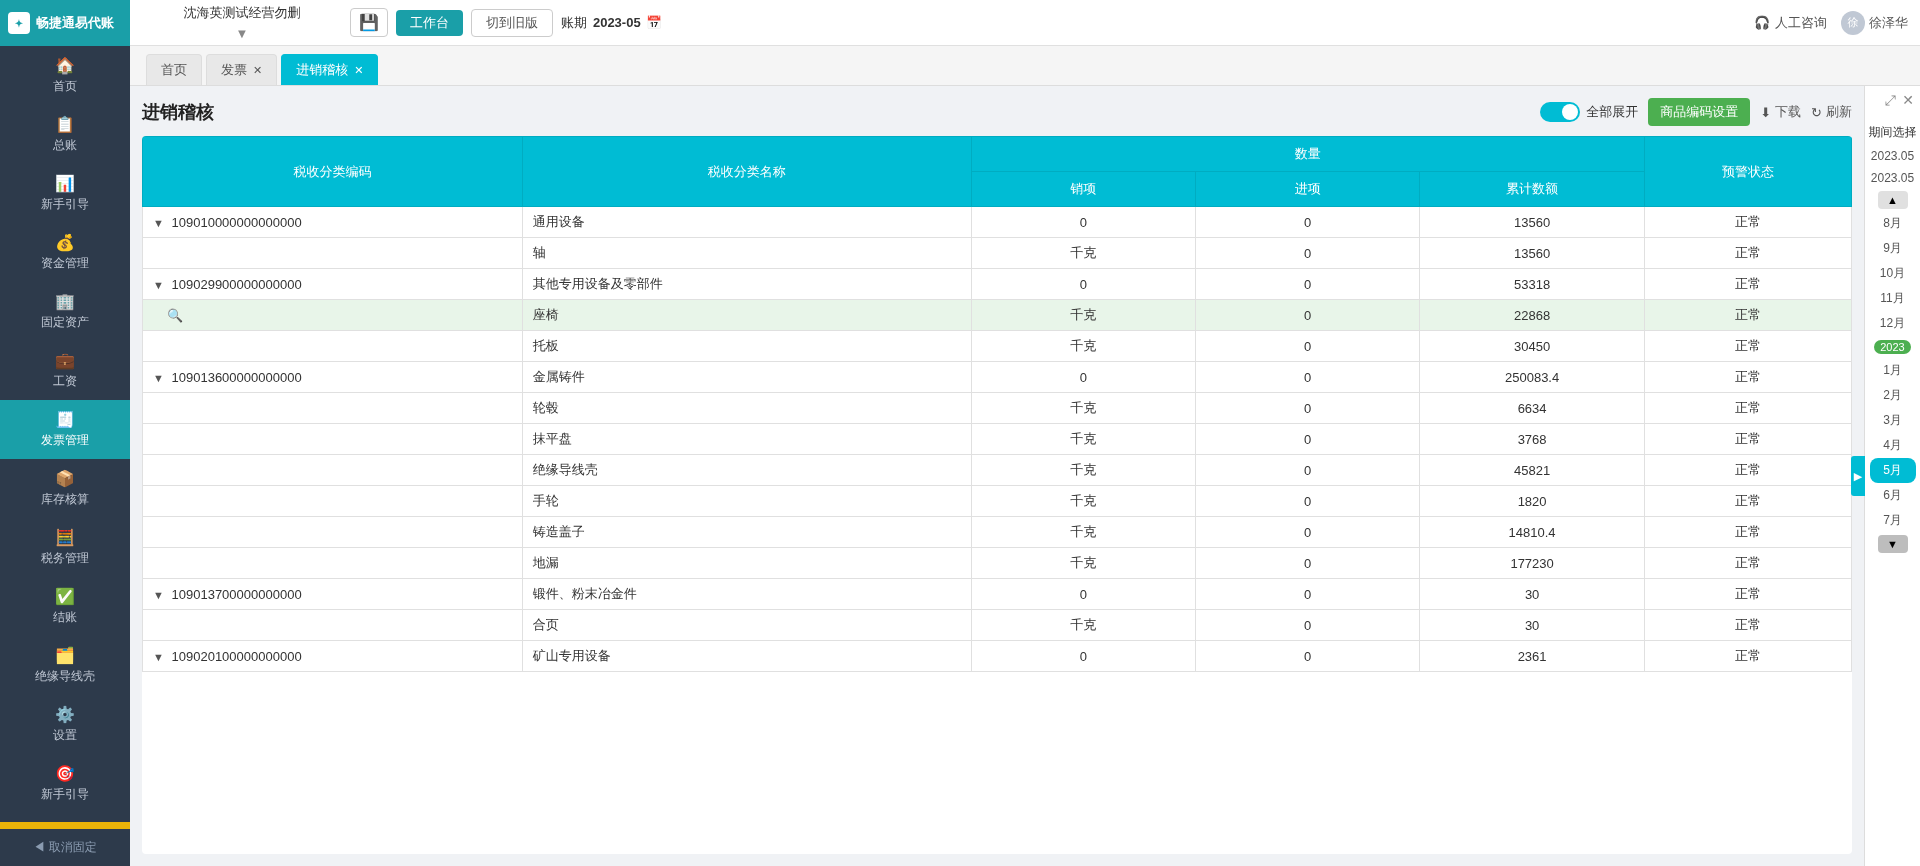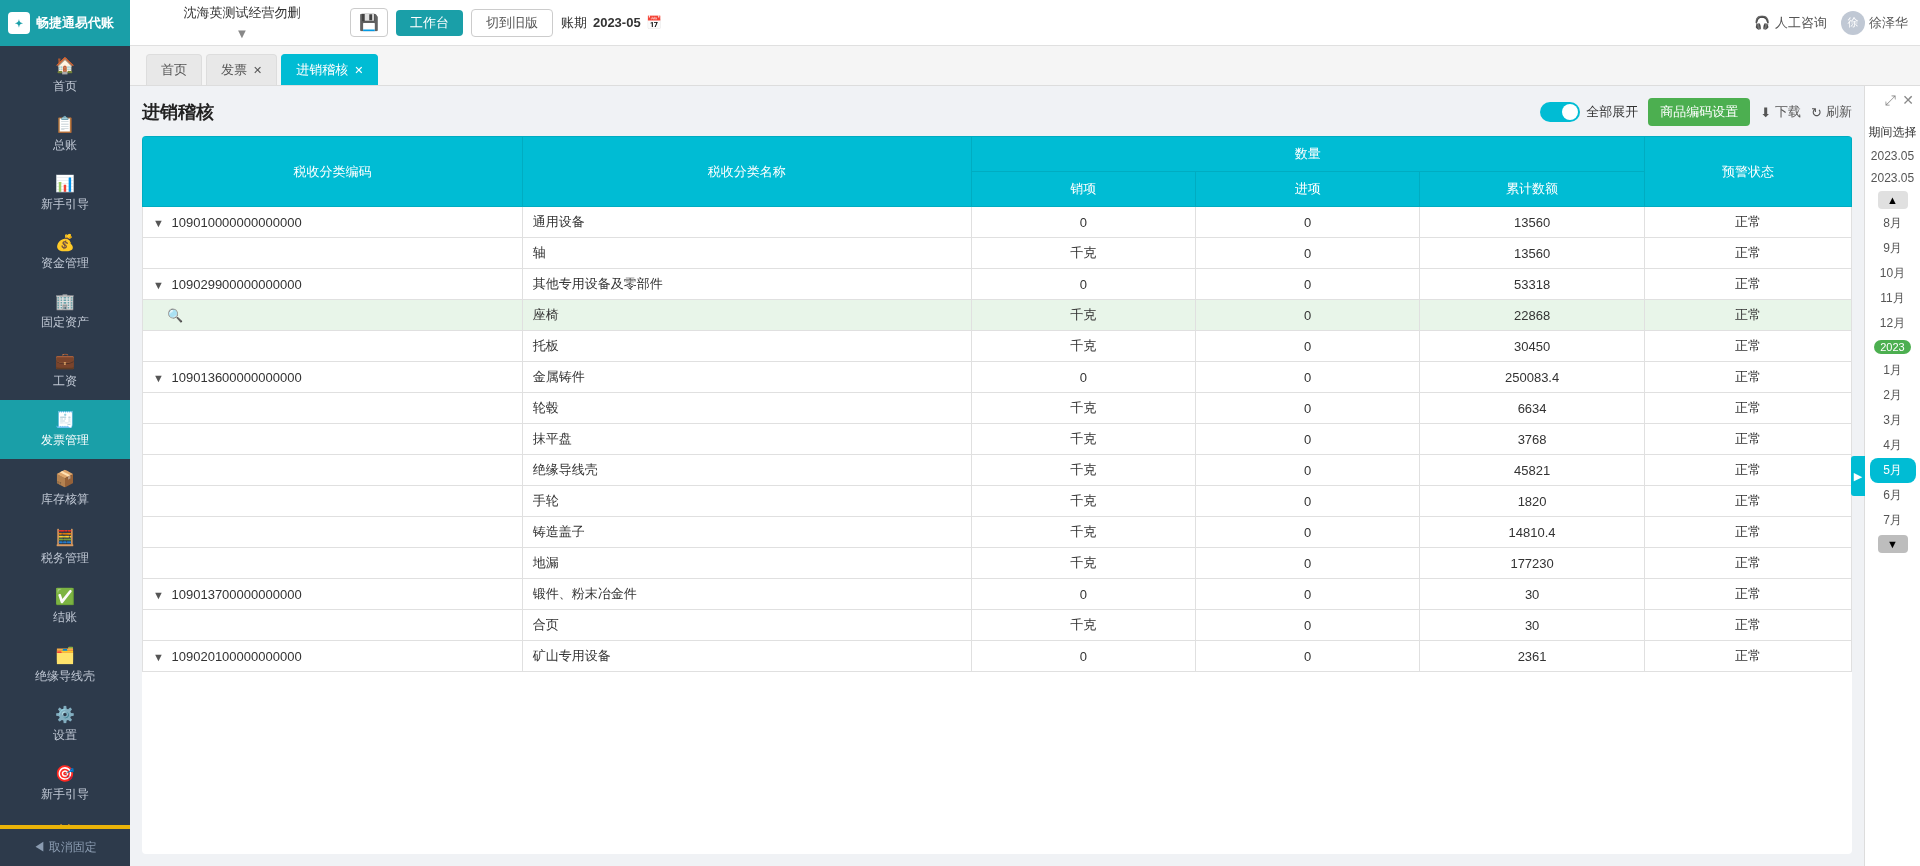--- a/index.html
+++ b/index.html
@@ -50,21 +50,21 @@
       gap: 3px;
     }
     .sidebar-item.active { background: #1a9fa8; color: #fff; }
     .sidebar-item-icon { font-size: 16px; }
     .sidebar-footer {
       padding: 10px 0;
       text-align: center;
       font-size: 12px;
       color: #8a9bb0;
       cursor: pointer;
-      border-top: 4px solid #eab308;
+      border-top: 7px solid #eab308;
     }
 
     
     .main { flex: 1; display: flex; flex-direction: column; overflow: hidden; }
 
     
     .topbar {
       height: 46px;
       background: #fff;
       display: flex;

